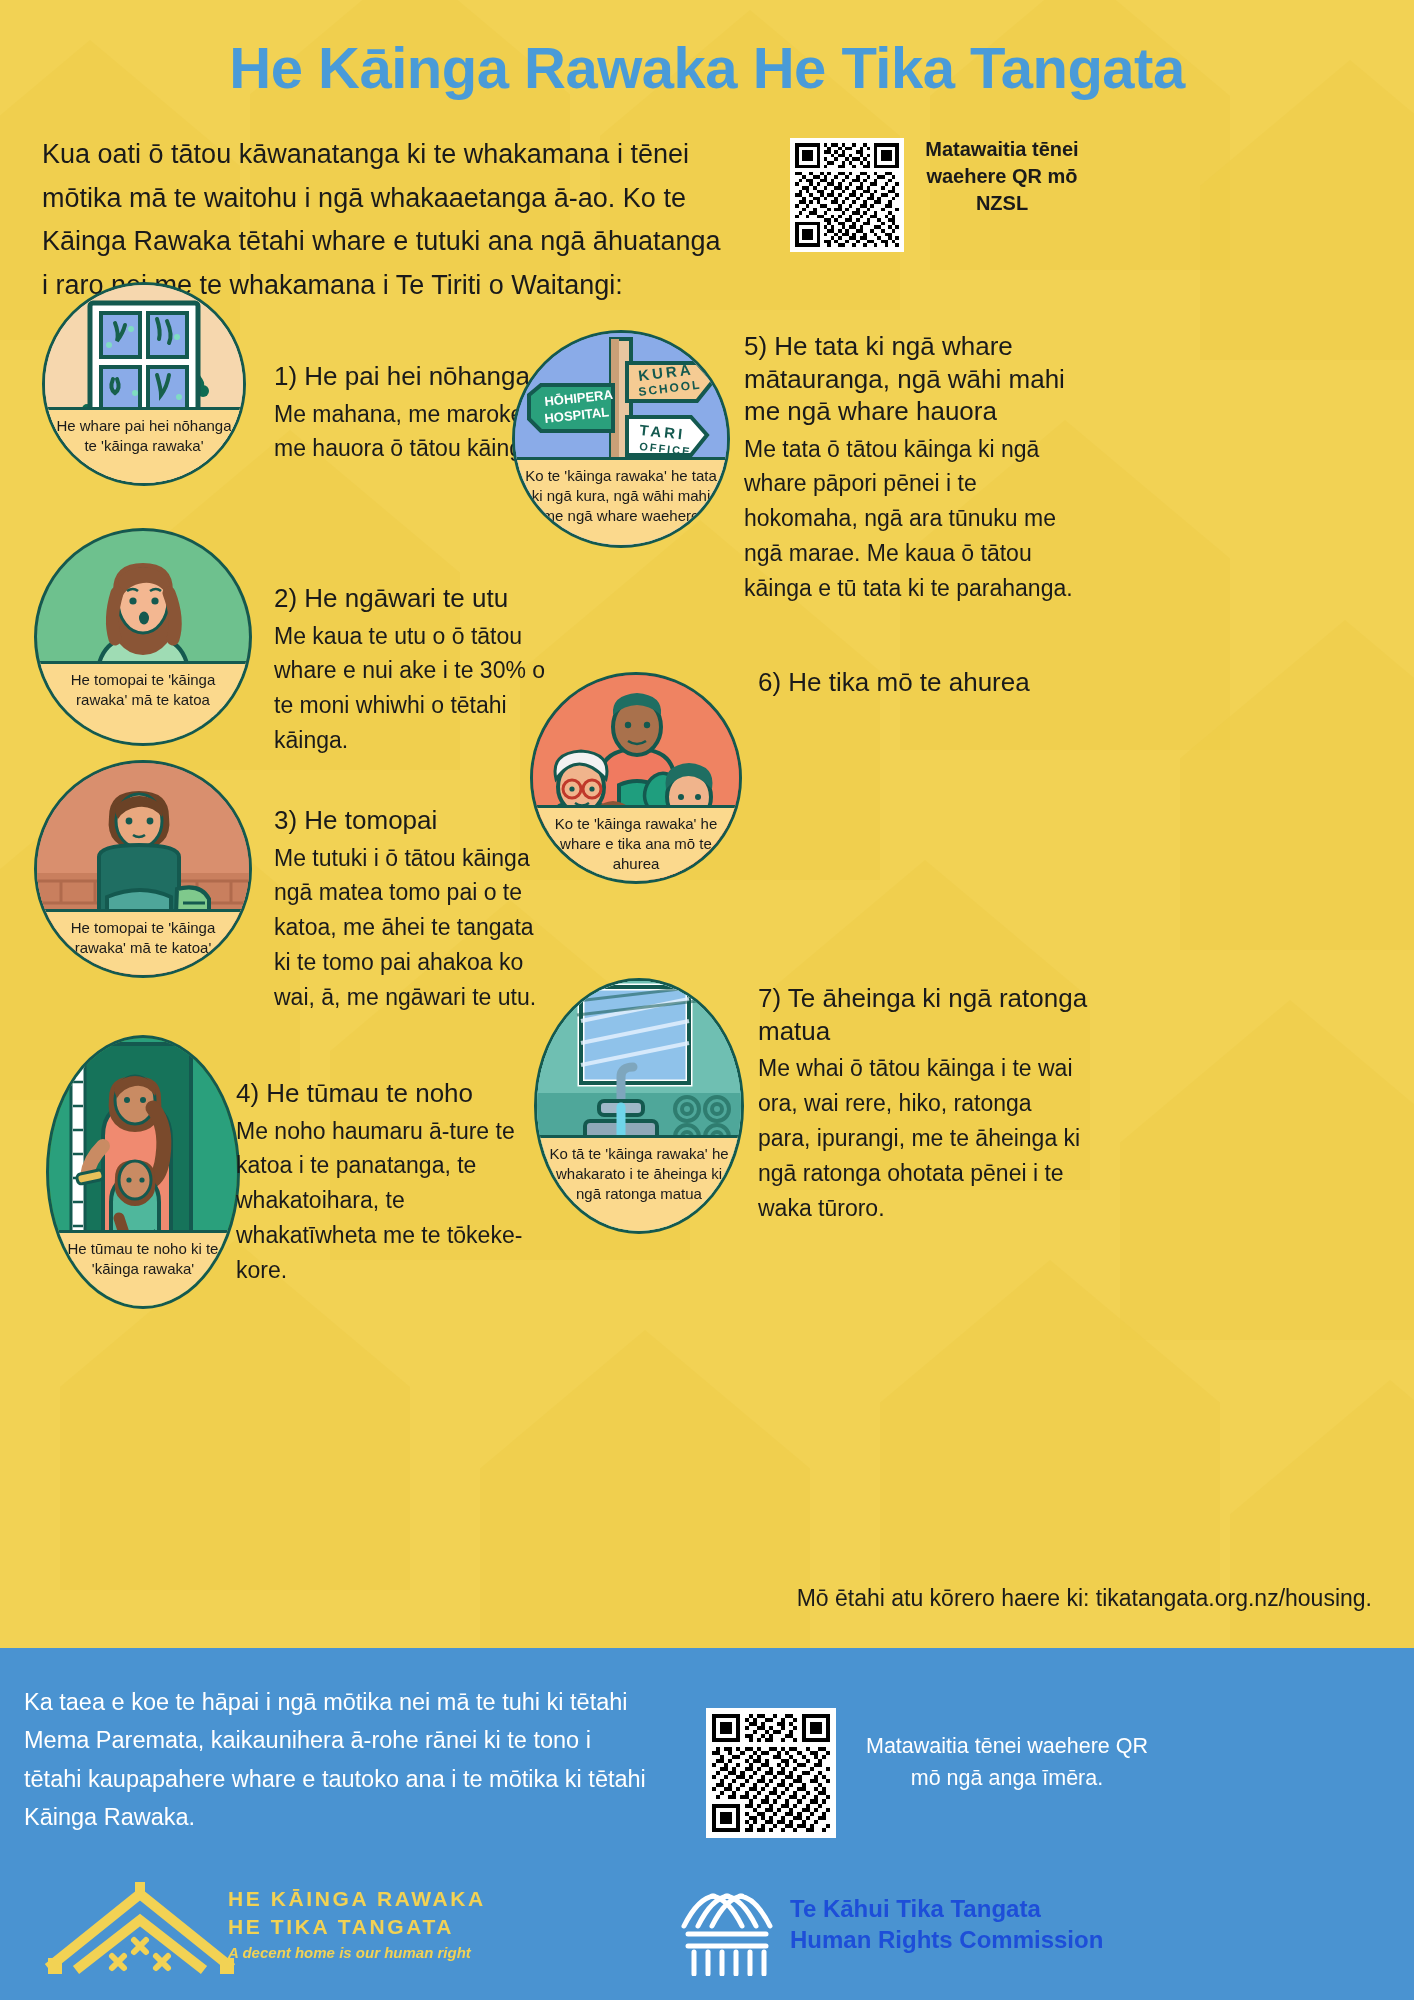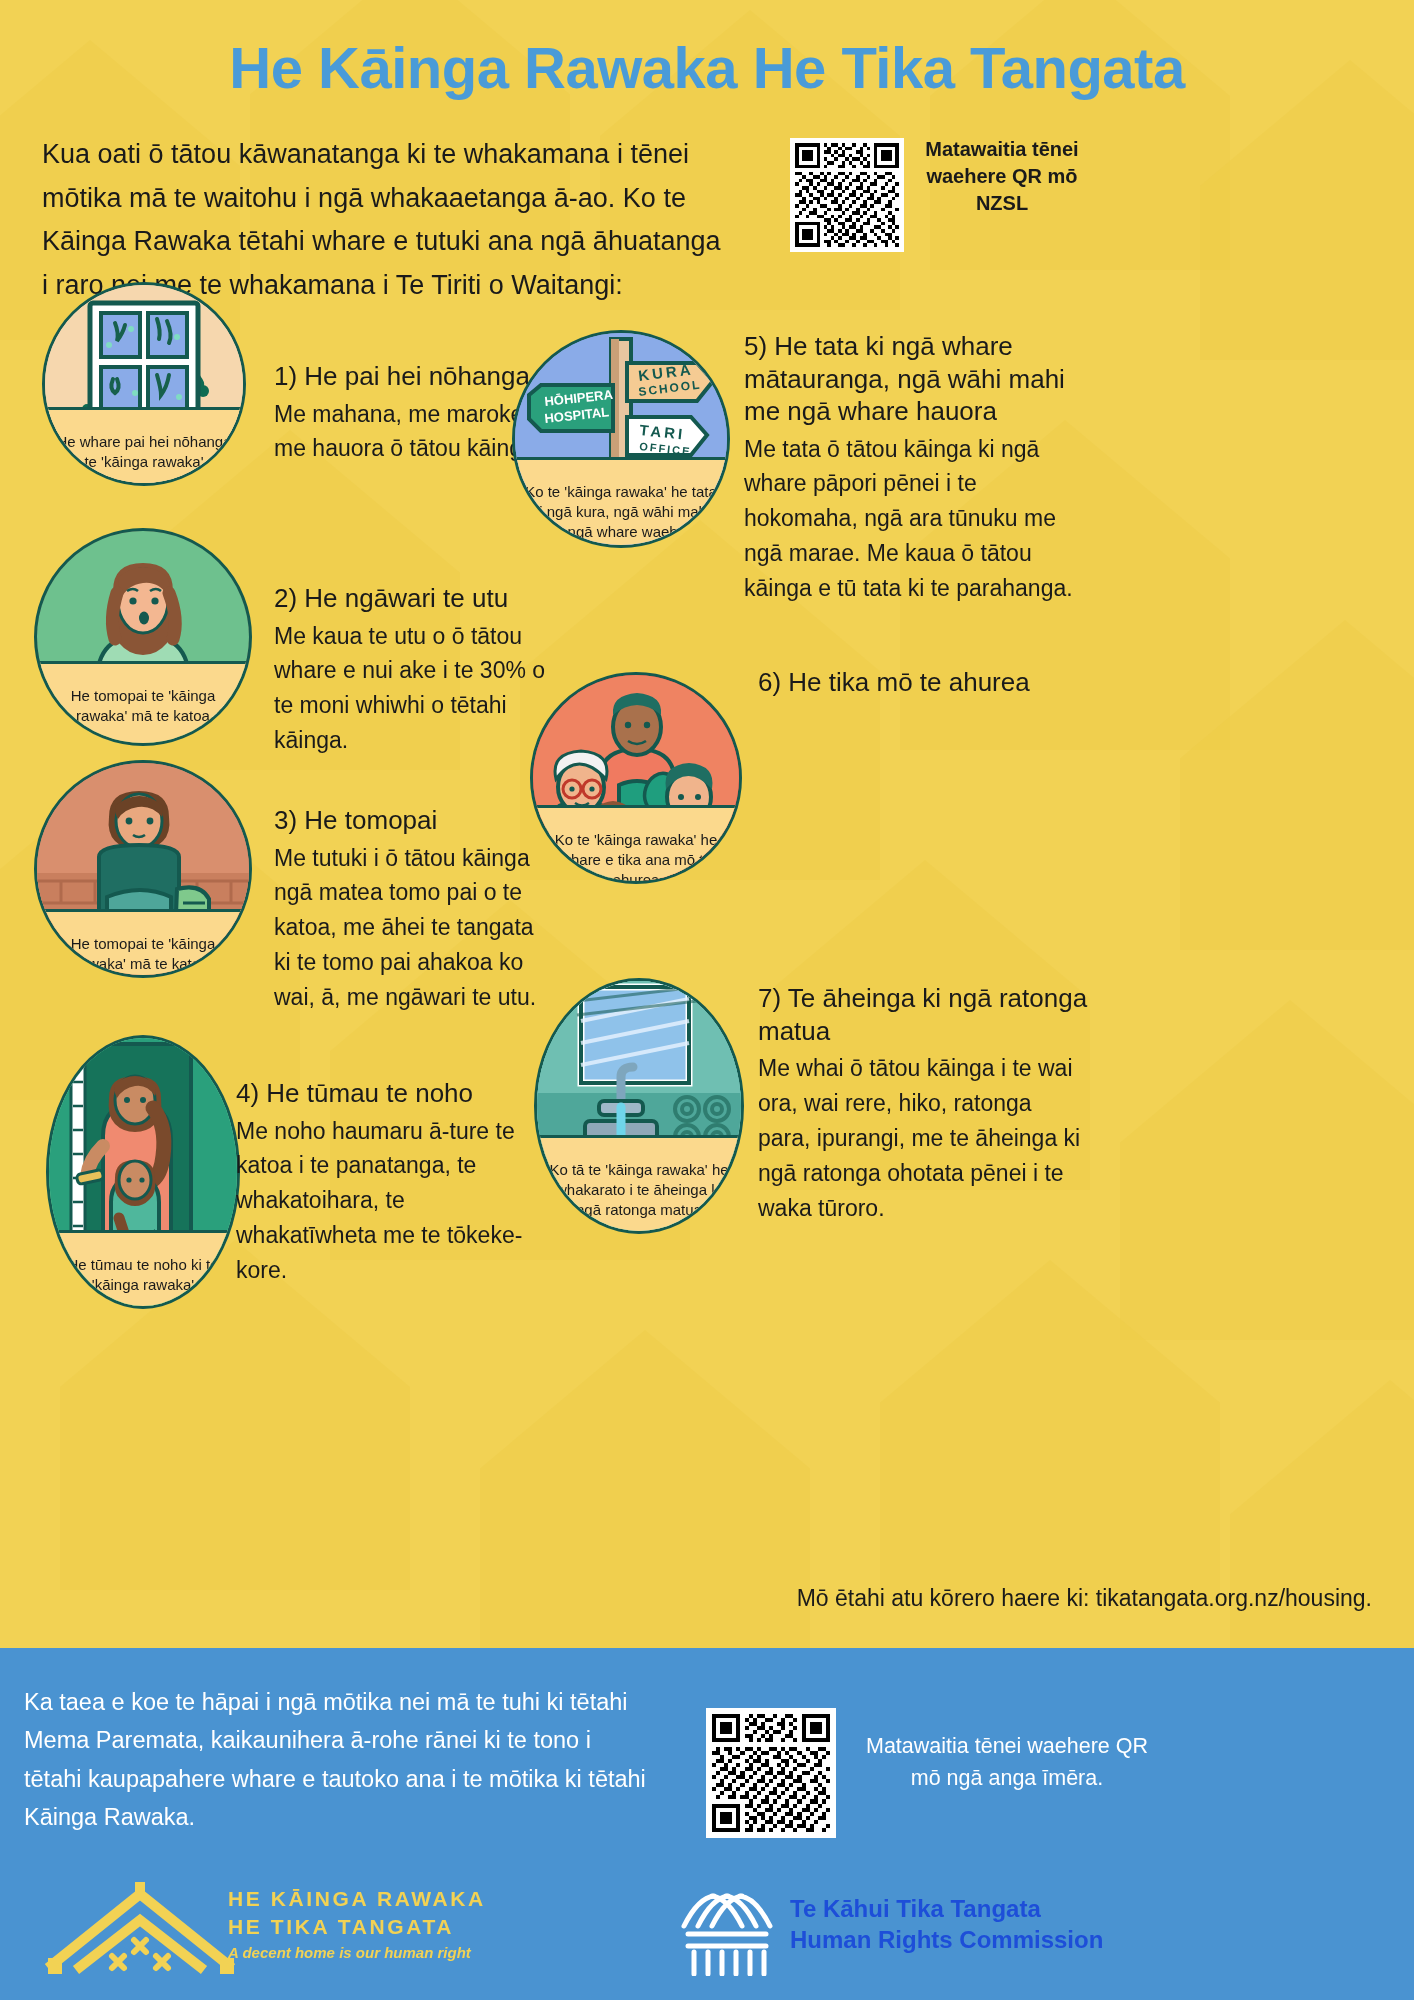--- a/index.html
+++ b/index.html
@@ -58,21 +58,21 @@
     overflow:hidden;
     background:#f6d7ae;
   }
   .item .circle .art{position:absolute;inset:0;}
   .item .circle .capband{
     position:absolute; left:0; right:0; bottom:0;
     background:#fbd98d;
     border-top:3px solid #14594f;
     display:flex; align-items:flex-start; justify-content:center;
     text-align:center;
-    padding-top:22px;
+    padding-top:6px;
     box-sizing:border-box;
   }
   .item .circle .capband span{
     font-size:15px; line-height:1.33; color:#1a1a1a; display:block; padding:0 10px;
   }
   .item .txt{position:absolute;}
   .item .h{
     font-size:26px; line-height:1.25; color:#1a1a1a; margin:0 0 4px 0;
   }
   .item .b{
@@ -475,21 +475,21 @@
         <span>He tomopai te 'kāinga rawaka' mā te katoa'</span>
       </div>
     </div>
     <div class="txt" style="left:240px;top:44px;width:282px;">
       <p class="h">3) He tomopai</p>
       <p class="b">Me tutuki i ō tātou kāinga ngā matea tomo pai o te katoa, me āhei te tangata ki te tomo pai ahakoa ko wai, ā, me ngāwari te utu.</p>
     </div>
   </div>
 
   <div class="item" style="left:46px;top:1035px;width:500px;height:270px;">
-    <div class="circle oval" style="width:188px;height:268px;background:#86efac;">
+    <div class="circle oval" style="width:188px;height:268px;background:#4d7c0f;">
       <div class="art">
         <svg viewBox="0 0 188 268" width="188" height="268">
           <rect width="188" height="268" fill="#2aa07c"></rect>
           <rect x="26" y="6" width="116" height="214" fill="#16735a" stroke="#14594f" stroke-width="4"></rect>
           <rect x="22" y="0" width="14" height="224" fill="#ffffff" stroke="#14594f" stroke-width="3"></rect>
           <path d="M24 20 h10 M24 44 h10 M24 68 h10 M24 92 h10 M24 116 h10 M24 140 h10 M24 164 h10 M24 188 h10" stroke="#14594f" stroke-width="2.5"></path>
           <path d="M54 98 q0 -32 34 -32 q34 0 34 36 v118 h-68z" fill="#f08a70" stroke="#14594f" stroke-width="4"></path>
           <path d="M60 60 q0 -22 26 -22 q26 0 26 22 q2 18 -6 26 q-8 8 -20 8 q-12 0 -20 -8 q-8 -8 -6 -26z" fill="#7a4a2c"></path>
           <ellipse cx="86" cy="62" rx="20" ry="24" fill="#c98b63" stroke="#14594f" stroke-width="3"></ellipse>
           <path d="M66 46 q20 -16 40 0 q2 8 0 12 q-8 -12 -20 -10 q-12 2 -18 12 q-4 -8 -2 -14z" fill="#7a4a2c"></path>

